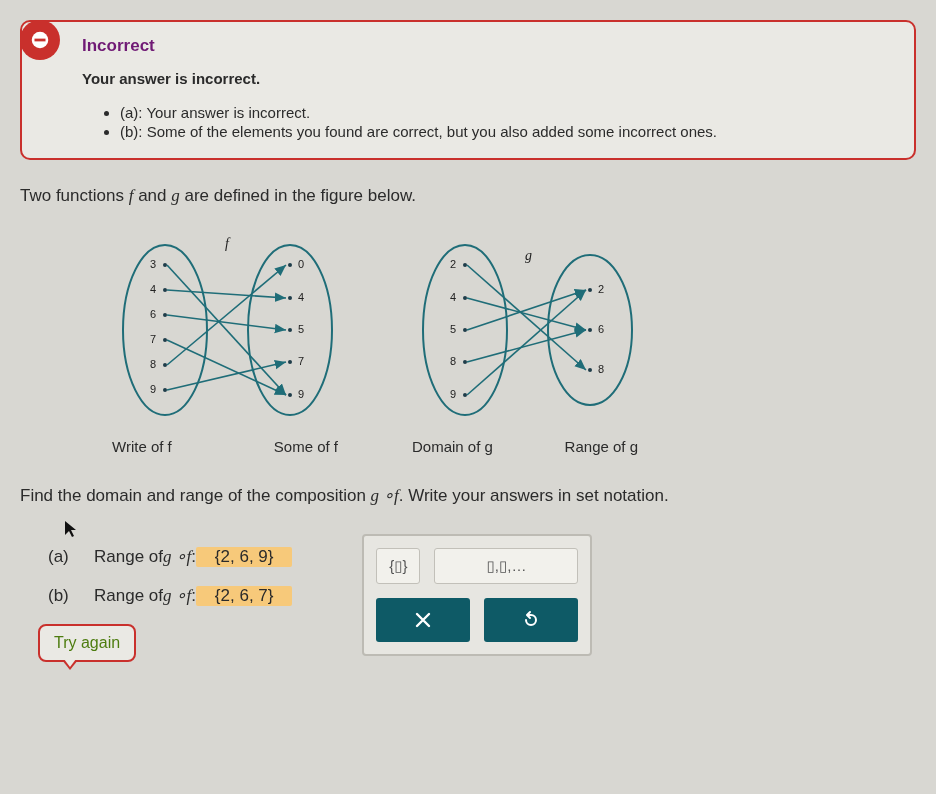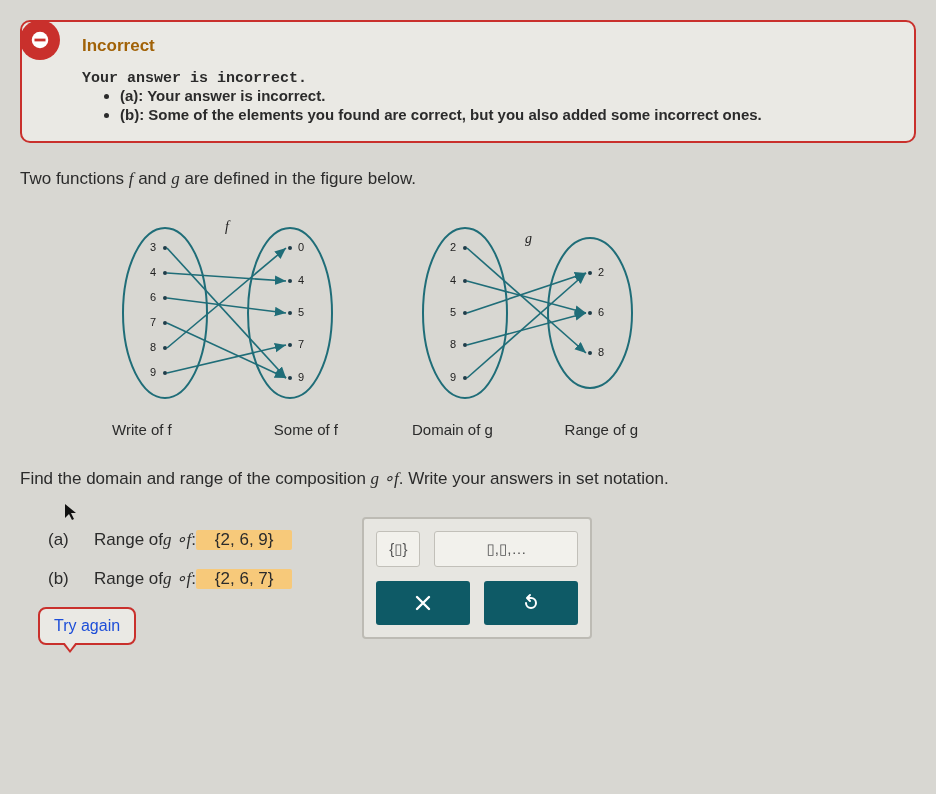--- a/index.html
+++ b/index.html
@@ -26,33 +26,32 @@
     width: 40px;
     height: 40px;
     border-radius: 50%;
     background: #c9302c;
     display: flex;
     align-items: center;
     justify-content: center;
   }
   .feedback-icon svg { width: 22px; height: 22px; }
   .incorrect-title {
-    color: #a16207;
+    color: #701a75;
     font-weight: 700;
     font-size: 17px;
     margin-bottom: 14px;
   }
   .sub-head {
     font-weight: 700;
     font-size: 15px;
-    margin-bottom: 0;
-    font-family: Liberation Mono, monospace;
+    margin-bottom: 17px;
   }
   .bullets { padding-left: 38px; margin: 0; }
-  .bullets li { font-size: 15px; font-weight: 700; margin-bottom: 2px; }
+  .bullets li { font-size: 15px; font-weight: 400; margin-bottom: 2px; }
   .intro {
     font-size: 17px;
     margin: 0 0 24px 0;
   }
   .ital { font-style: italic; font-family: 'Times New Roman', serif; }
   .diagrams { display: flex; gap: 70px; padding-left: 90px; margin-bottom: 30px; }
   .diagram { position: relative; }
   .diag-labels { display: flex; justify-content: space-between; font-size: 15px; padding: 4px 2px 0 2px; }
   .prompt {
     font-size: 17px;
@@ -60,21 +59,21 @@
   }
   .answers-row { display: flex; align-items: flex-start; gap: 70px; }
   .answers { padding-left: 28px; }
   .ans-line { font-size: 17px; margin-bottom: 18px; display: flex; align-items: center; }
   .ans-tag { width: 46px; }
   .hl { background: #f7c97a; padding: 0 19px; border-radius: 2px; }
   .cursor { display: block; margin: -14px 0 8px 44px; }
   .try-again {
     display: inline-block;
     border: 2px solid #c9302c;
-    color: #1d4ed8;
+    color: #4d7c0f;
     background: #eae9e4;
     border-radius: 8px;
     padding: 8px 14px;
     font-size: 16px;
     position: relative;
     margin-left: 18px;
   }
   .try-again::after {
     content: "";
     position: absolute;

